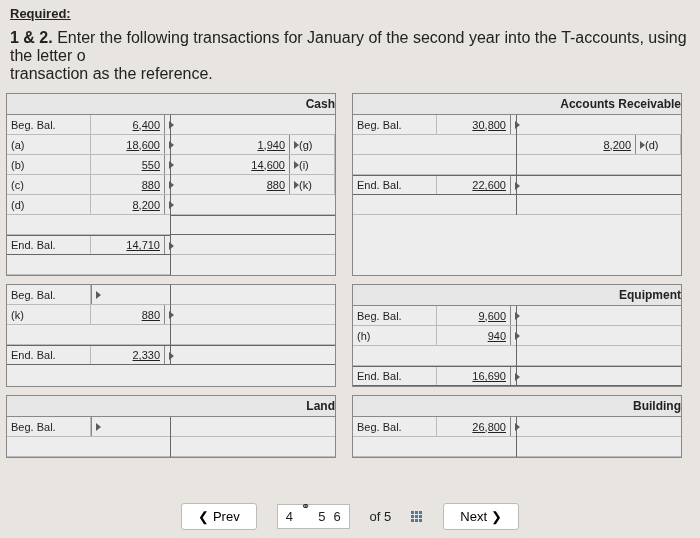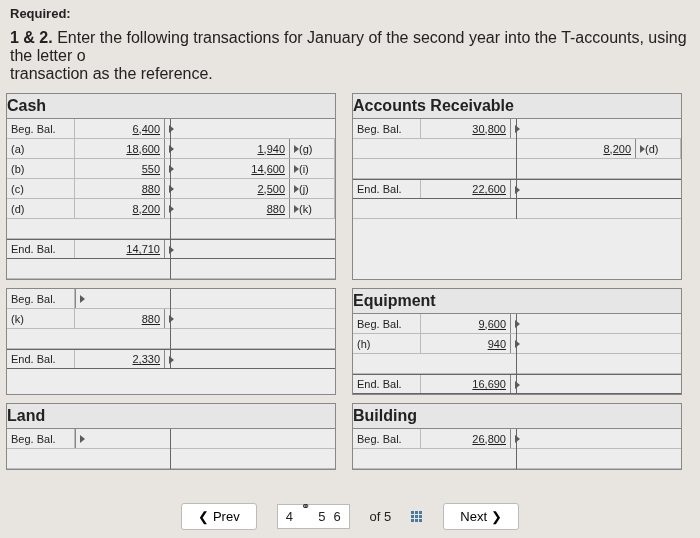--- a/index.html
+++ b/index.html
@@ -8,54 +8,54 @@
     background: #e8e4df;
     width: 700px;
     height: 538px;
     overflow: hidden;
     font-size: 12px;
     color: #222;
   }
   .header {
     padding: 6px 10px 10px 10px;
   }
-  .req-title { font-weight: bold; font-size: 13px; }
+  .req-title { font-weight: bold; font-size: 13px; text-decoration: underline; }
   .req-text { font-size: 16px; margin-top: 8px; }
   .accounts-area {
     padding: 0 6px;
   }
   .row { display: flex; gap: 16px; margin-bottom: 8px; }
   .t-account {
     width: 330px;
     border: 1px solid #888;
     background: #ededed;
   }
   .t-title {
-    text-align: left;
+    text-align: right;
     font-weight: bold;
-    font-size: 16px;
+    font-size: 12px;
     padding: 3px 0;
     background: #e6e6e6;
     border-bottom: 1px solid #888;
   }
   .t-body { display: flex; }
   .col {
     width: 50%;
     border-right: 1px solid #666;
   }
   .col:last-child { border-right: none; }
   .line {
     display: flex;
     align-items: center;
     height: 20px;
     border-bottom: 1px solid #bbb;
   }
   .line.balance { border-top: 1px solid #666; border-bottom: 1px solid #666; }
   .lbl {
-    width: 68px;
+    width: 84px;
     padding-left: 4px;
     font-size: 11px;
     border-right: 1px solid #bbb;
     height: 100%;
     display: flex;
     align-items: center;
   }
   .val {
     flex: 1;
     text-align: right;
@@ -186,25 +186,20 @@
             </div>
           <div class="line">
               <div class="val">1,940</div>
               <div class="tick"></div>
               <div class="lbl" style="width:40px">(g)</div>
             </div>
           <div class="line">
               <div class="val">14,600</div>
               <div class="tick"></div>
               <div class="lbl" style="width:40px">(i)</div>
-            </div>
-          <div class="line">
-              <div class="val">2,500</div>
-              <div class="tick"></div>
-              <div class="lbl" style="width:40px">(j)</div>
             </div>
           <div class="line">
               <div class="val">880</div>
               <div class="tick"></div>
               <div class="lbl" style="width:40px">(k)</div>
             </div>
           <div class="spacer"></div>
           <div class="line balance">
               <div class="val"></div>
             </div>

